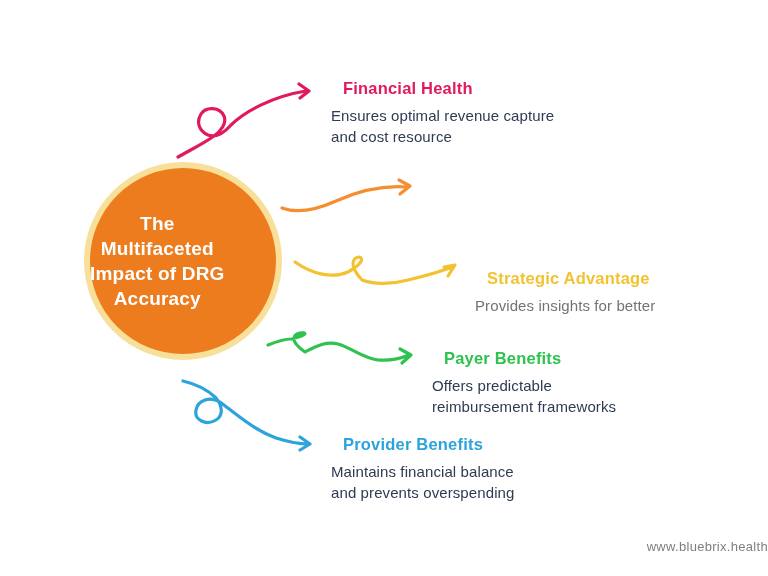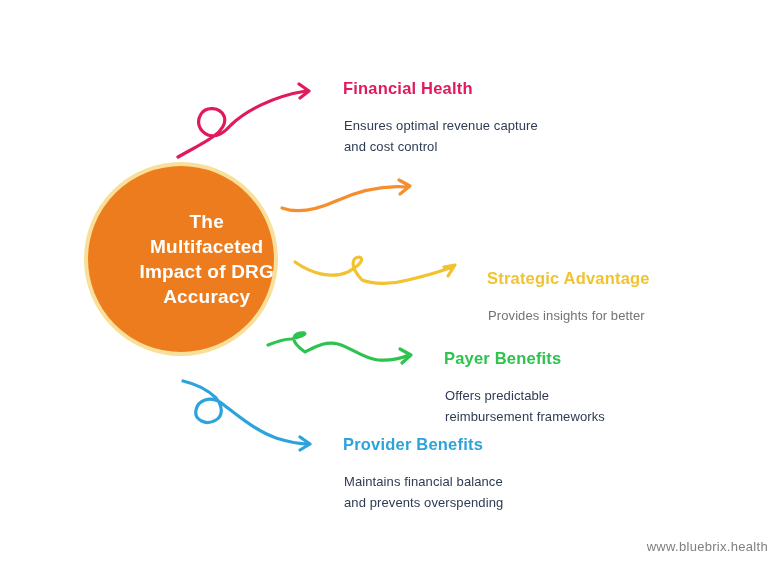--- a/index.html
+++ b/index.html
@@ -5,34 +5,34 @@
   html,body{margin:0;padding:0;background:#ffffff;}
   .canvas{
     position:relative;width:768px;height:576px;background:#ffffff;overflow:hidden;
     font-family:"Liberation Sans", sans-serif;
   }
   .arrows{position:absolute;left:0;top:0;width:768px;height:576px;pointer-events:none;}
   .arrows path{fill:none;stroke-width:3.2;stroke-linecap:round;stroke-linejoin:round;}
 
   .circle{
     position:absolute;left:84px;top:162px;width:186px;height:186px;
-    border-radius:50%;border:4px solid #0369a1;background:#ED7C1E;
-    display:flex;align-items:center;justify-content:flex-end;
+    border-radius:50%;border:6px solid #0369a1;background:#ED7C1E;
+    display:flex;align-items:center;justify-content:flex-start;
   }
   .circle-text{
     text-align:center;color:#ffffff;font-weight:bold;
     font-size:19px;line-height:25px;letter-spacing:0.2px;
   }
 
   .item{position:absolute;}
   .item h3{
     margin:0 0 7px 16px;font-size:16.5px;font-weight:bold;letter-spacing:0.2px;line-height:20px;
   }
   .item p{
-    margin:17px;font-size:13px;line-height:21px;color:#2E3B52;letter-spacing:0.1px;
+    margin:4px;font-size:15px;line-height:21px;color:#2E3B52;letter-spacing:0.1px;
   }
   .item-1{left:327px;top:78px;}
   .item-2{left:427px;top:176px;}
   .item-3{left:471px;top:268px;}
   .item-4{left:428px;top:348px;}
   .item-5{left:327px;top:434px;}
 
   .footer{
     position:absolute;left:0;right:0;top:539px;text-align:right;
     font-size:13px;color:#7F7F7F;letter-spacing:0.3px;
@@ -55,21 +55,21 @@
     <div class="circle-text" style="color: rgb(255, 255, 255);">
       <div>The</div>
       <div>Multifaceted</div>
       <div>Impact of DRG</div>
       <div>Accuracy</div>
     </div>
   </div>
 
   <div class="item item-1">
     <h3 style="color: rgb(225, 26, 91);">Financial Health</h3>
-    <p style="color: rgb(46, 59, 82);"><span>Ensures optimal revenue capture</span><br><span>and cost control</span></p>
+    <p style="color: rgb(46, 59, 82);"><span>Ensures optimal revenue capture</span><br><span>and cost resource</span></p>
   </div>
 
 
   <div class="item item-3">
     <h3 style="color: rgb(242, 194, 48);">Strategic Advantage</h3>
     <p style="color: #737373;"><span>Provides insights for better</span><br></p>
   </div>
 
   <div class="item item-4">
     <h3 style="color: rgb(46, 194, 78);">Payer Benefits</h3>

